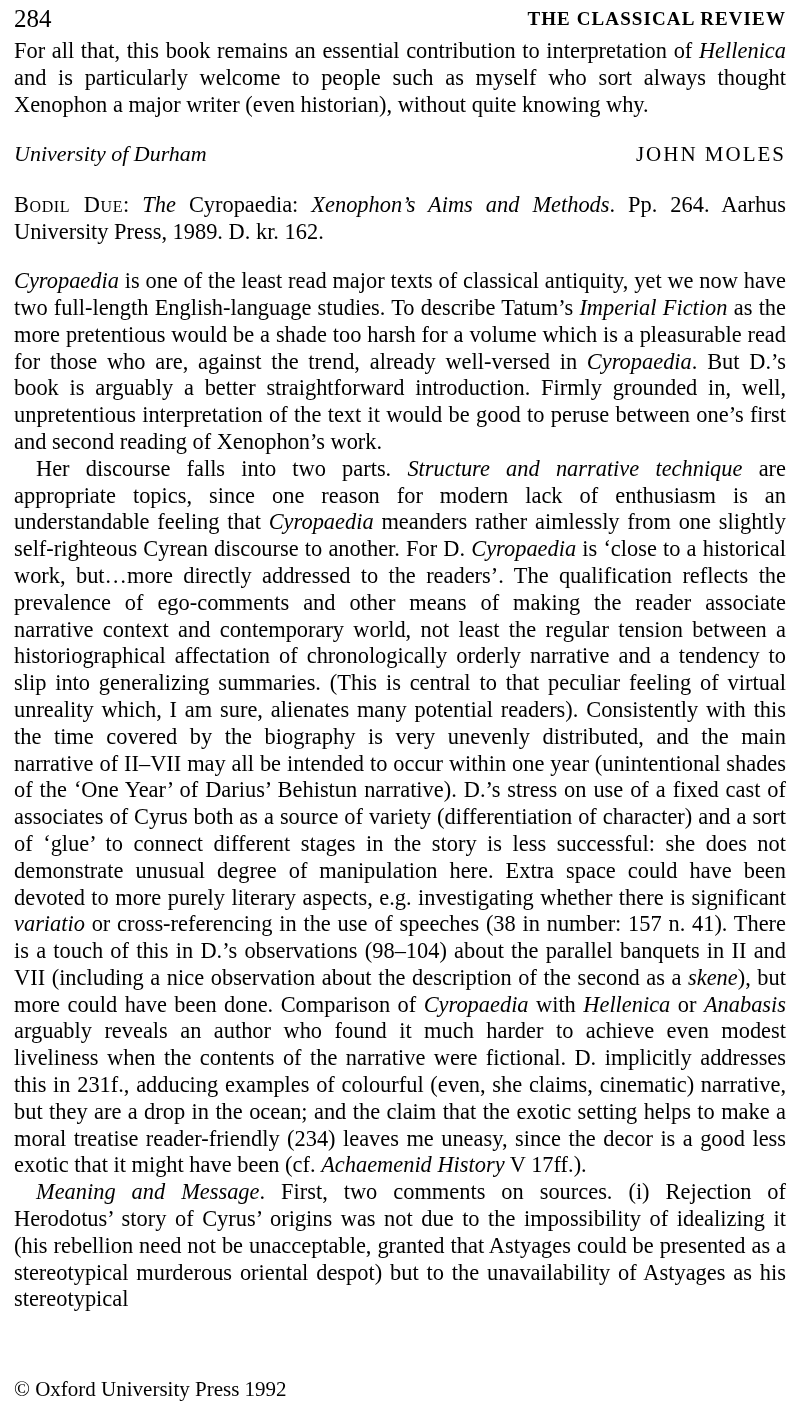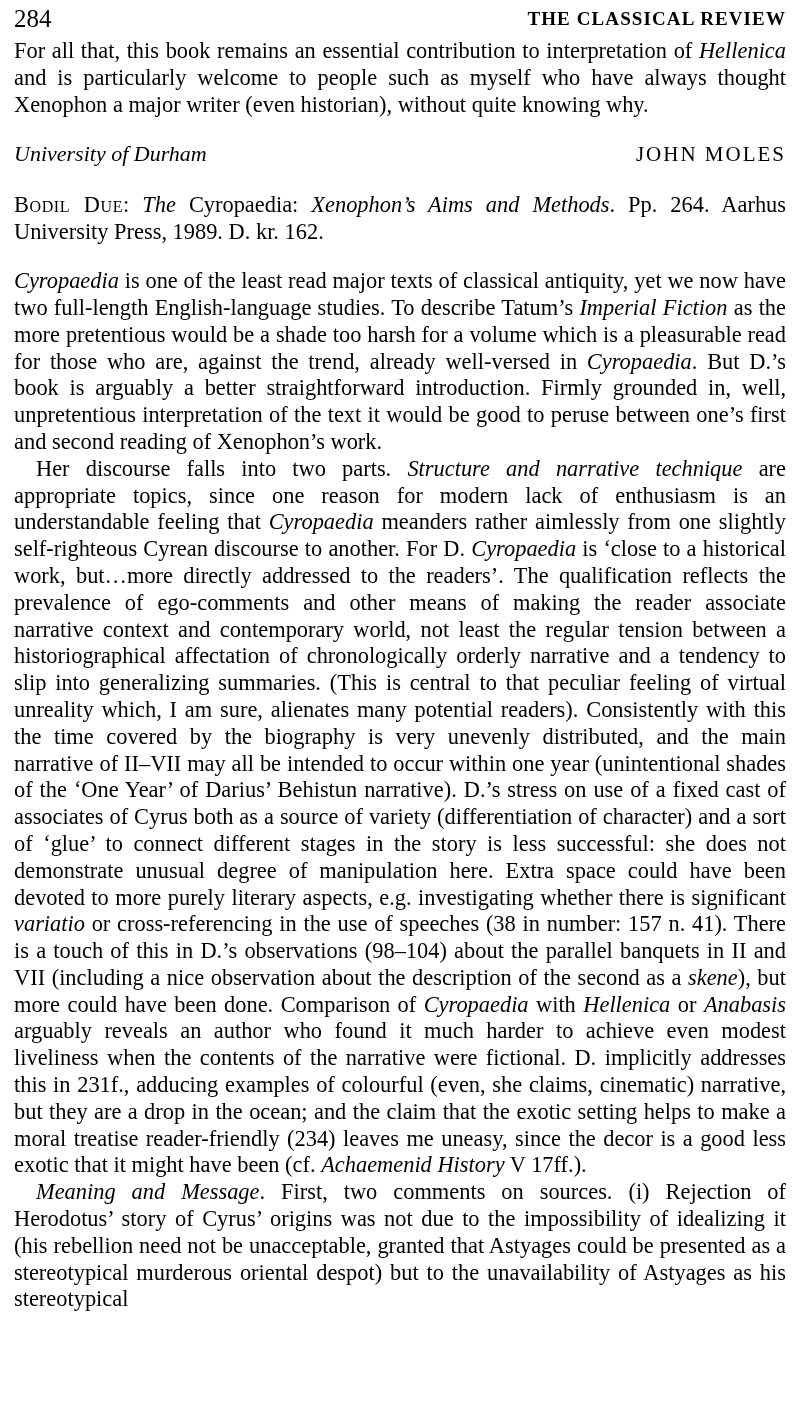--- a/index.html
+++ b/index.html
@@ -121,30 +121,31 @@
 </head>
 <body>
 
 <div class="page">
 
   <div class="runhead">
     <div class="folio">284</div>
     <div class="runhead-title">THE CLASSICAL REVIEW</div>
   </div>
 
-  <p class="para first"><span>For all that, this book remains an essential contribution to interpretation of </span><i>Hellenica</i><span> and is particularly welcome to people such as myself who have always thought Xenophon a major writer (even historian), without quite knowing why.</span></p>
+  <p class="para first"><span>For all that, this book remains an essential contribution to interpretation of </span><i>Hellenica</i><span> and is particularly welcome to people such as myself who sort always thought Xenophon a major writer (even historian), without quite knowing why.</span></p>
 
   <div class="byline">
     <span class="byline-affil">University of Durham</span>
     <span class="byline-author">JOHN MOLES</span>
   </div>
 
 
   <p class="citation"><span class="smallcaps">Bodil Due</span><span>: </span><i>The</i><span> Cyropaedia</span><span>: </span><i>Xenophon’s Aims and Methods</i><span>. Pp. 264. Aarhus University Press, 1989. D. kr. 162.</span></p>
 
   <div class="review-body">
     <p class="para first"><i>Cyropaedia</i><span> is one of the least read major texts of classical antiquity, yet we now have two full-length English-language studies. To describe Tatum’s </span><i>Imperial Fiction</i><span> as the more pretentious would be a shade too harsh for a volume which is a pleasurable read for those who are, against the trend, already well-versed in </span><i>Cyropaedia</i><span>. But D.’s book is arguably a better straightforward introduction. Firmly grounded in, well, unpretentious interpretation of the text it would be good to peruse between one’s first and second reading of Xenophon’s work.</span></p>
     <p class="para indent"><span>Her discourse falls into two parts. </span><i>Structure and narrative technique</i><span> are appropriate topics, since one reason for modern lack of enthusiasm is an understandable feeling that </span><i>Cyropaedia</i><span> meanders rather aimlessly from one slightly self-righteous Cyrean discourse to another. For D. </span><i>Cyropaedia</i><span> is ‘close to a historical work, but…more directly addressed to the readers’. The qualification reflects the prevalence of ego-comments and other means of making the reader associate narrative context and contemporary world, not least the regular tension between a historiographical affectation of chronologically orderly narrative and a tendency to slip into generalizing summaries. (This is central to that peculiar feeling of virtual unreality which, I am sure, alienates many potential readers). Consistently with this the time covered by the biography is very unevenly distributed, and the main narrative of II–VII may all be intended to occur within one year (unintentional shades of the ‘One Year’ of Darius’ Behistun narrative). D.’s stress on use of a fixed cast of associates of Cyrus both as a source of variety (differentiation of character) and a sort of ‘glue’ to connect different stages in the story is less successful: she does not demonstrate unusual degree of manipulation here. Extra space could have been devoted to more purely literary aspects, e.g. investigating whether there is significant </span><i>variatio</i><span> or cross-referencing in the use of speeches (38 in number: 157 n. 41). There is a touch of this in D.’s observations (98–104) about the parallel banquets in II and VII (including a nice observation about the description of the second as a </span><i>skene</i><span>), but more could have been done. Comparison of </span><i>Cyropaedia</i><span> with </span><i>Hellenica</i><span> or </span><i>Anabasis</i><span> arguably reveals an author who found it much harder to achieve even modest liveliness when the contents of the narrative were fictional. D. implicitly addresses this in 231f., adducing examples of colourful (even, she claims, cinematic) narrative, but they are a drop in the ocean; and the claim that the exotic setting helps to make a moral treatise reader-friendly (234) leaves me uneasy, since the decor is a good less exotic that it might have been (cf. </span><i>Achaemenid History</i><span> V 17ff.).</span></p>
     <p class="para indent"><i>Meaning and Message</i><span>. First, two comments on sources. (i) Rejection of Herodotus’ story of Cyrus’ origins was not due to the impossibility of idealizing it (his rebellion need not be unacceptable, granted that Astyages could be presented as a stereotypical murderous oriental despot) but to the unavailability of Astyages as his stereotypical</span></p>
   </div>
 
+  <div class="footer">© Oxford University Press 1992</div>
 
 </div>
 
 </body></html>

